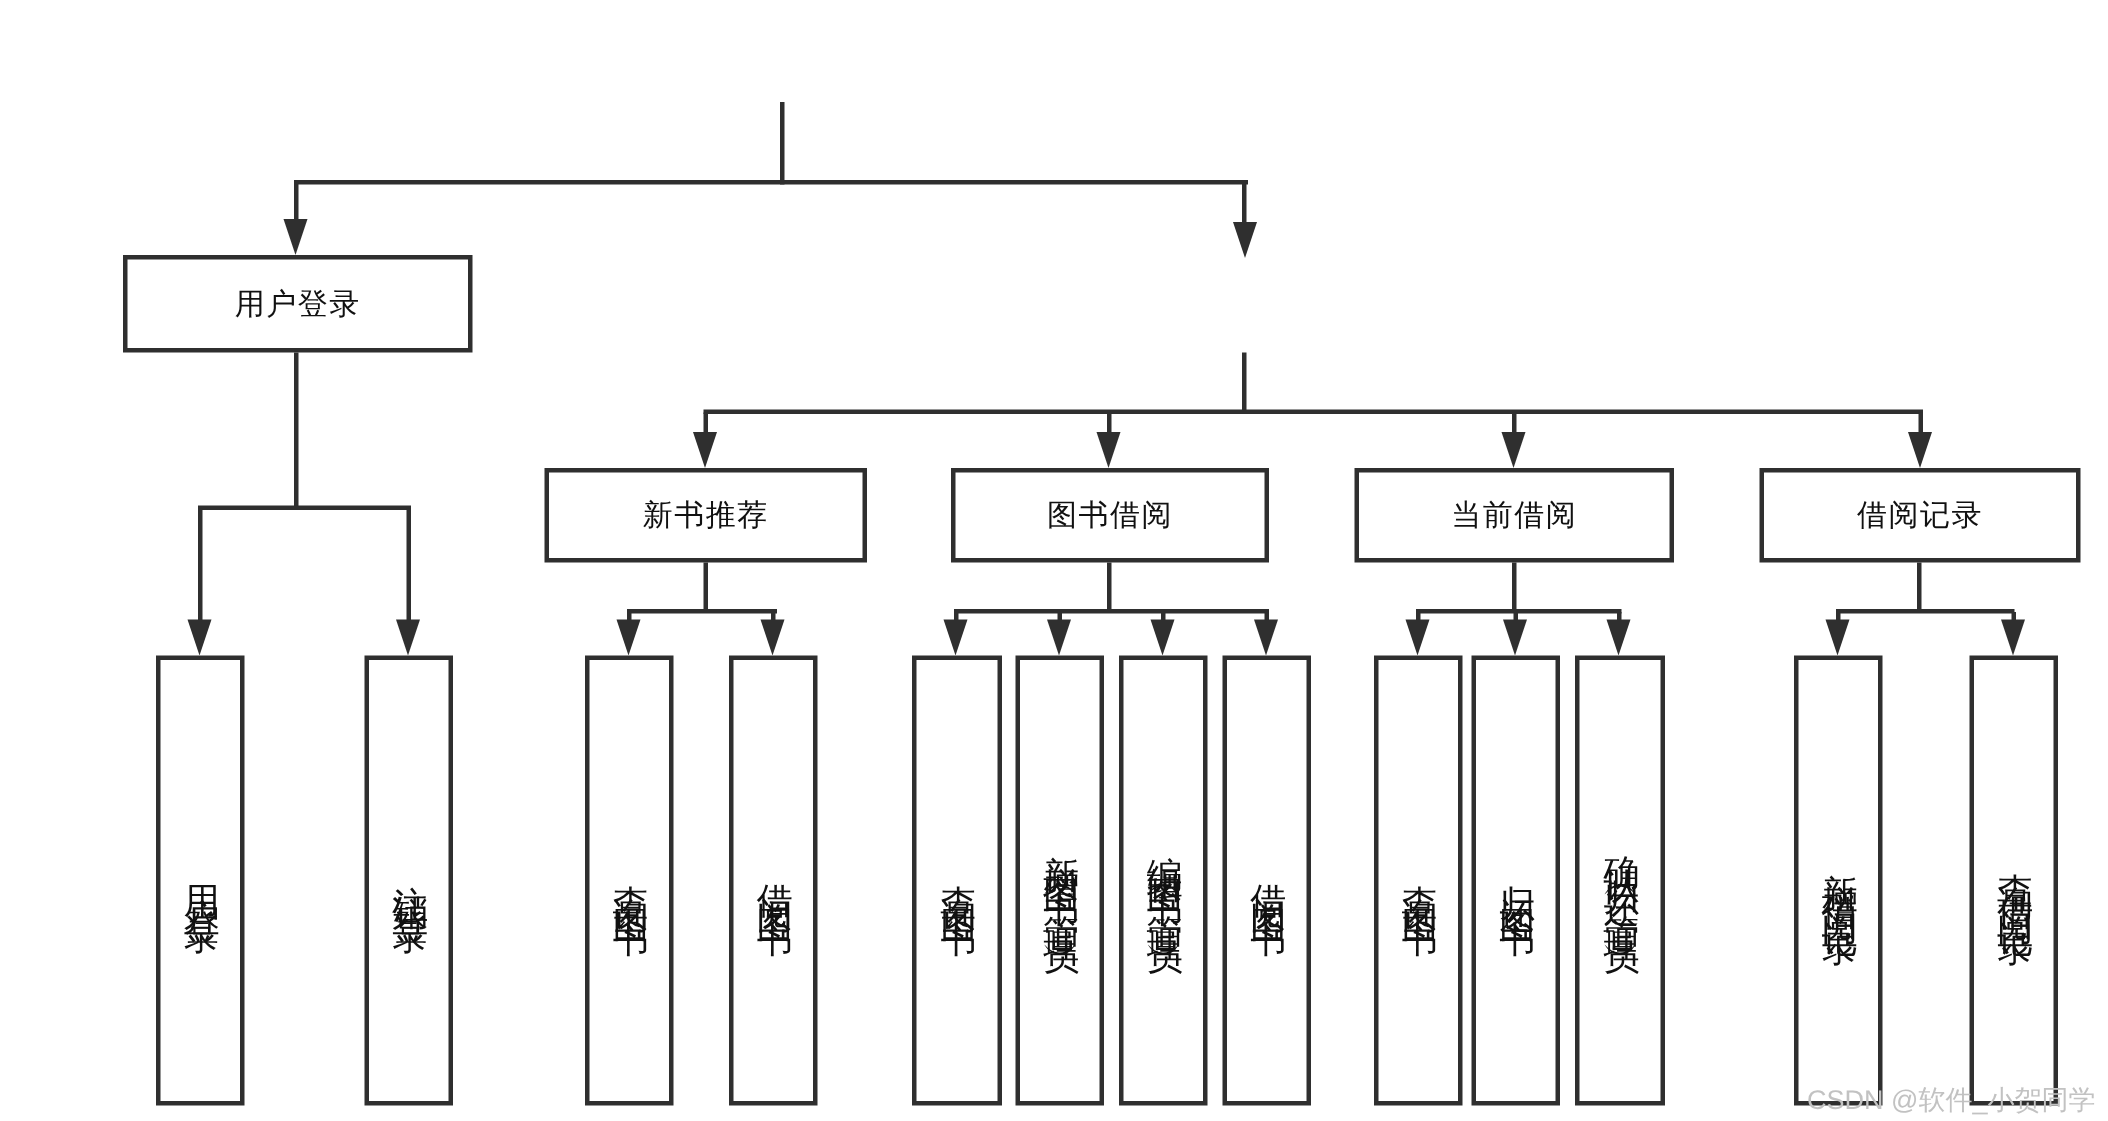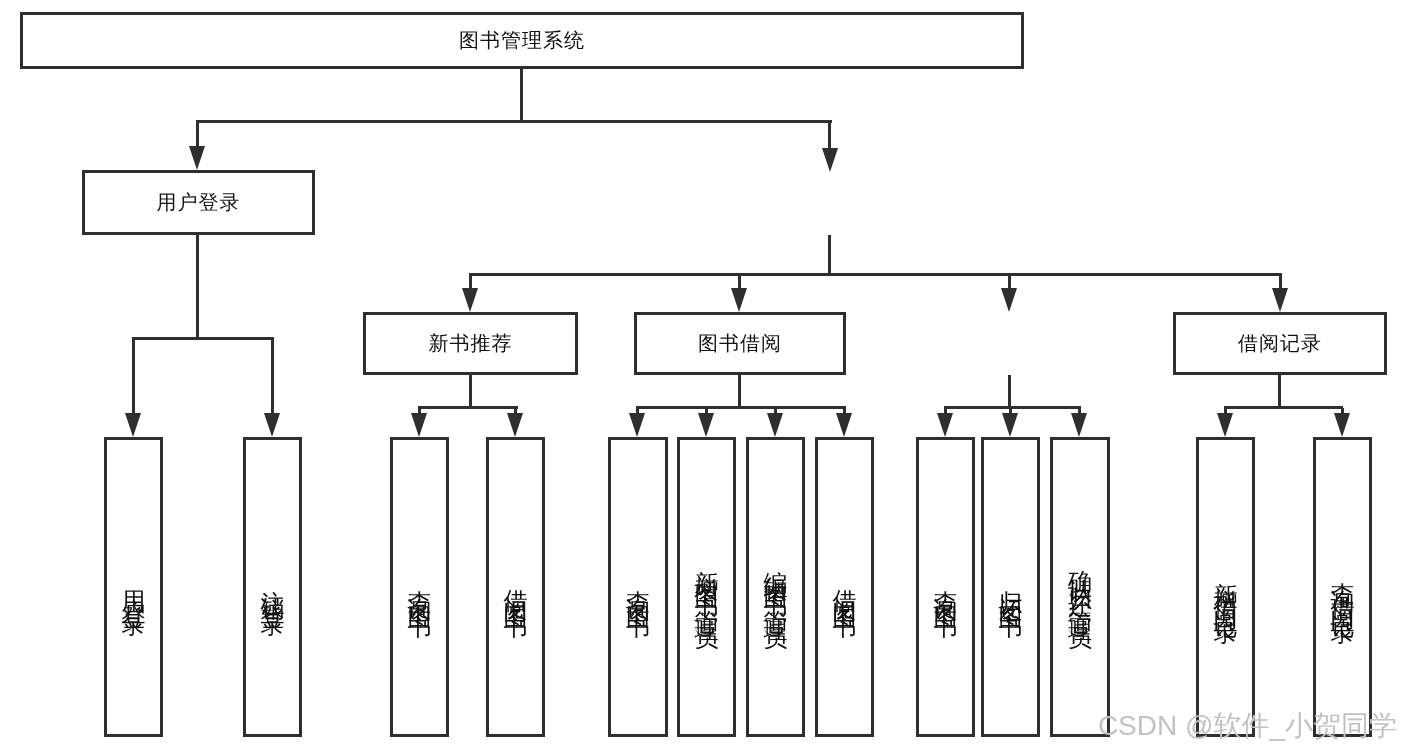--- a/index.html
+++ b/index.html
@@ -41,34 +41,31 @@
     position:absolute;
     width:0;height:0;
     border-left:8px solid transparent;
     border-right:8px solid transparent;
     border-top:24px solid #2f2f2f;
   }
   .watermark{
     position:absolute;
     right:8px;
     bottom:2px;
-    font-size:28px;
+    font-size:18px;
     color:#c2c2c2;
     z-index:10;
     white-space:nowrap;
   }
 </style>
 </head>
 <body>
 
 <div class="canvas">
 
-  <div class="box" style="left:20px;top:12px;width:1004px;height:57px">
-    <span class="hlabel">图书管理系统</span>
-  </div>
 
   <div class="vline" style="left:520px;top:68px;height:55px"></div>
   <div class="hline" style="left:196px;top:120px;width:636px"></div>
   <div class="vline" style="left:196px;top:122px;height:28px"></div>
   <div class="vline" style="left:828px;top:122px;height:30px"></div>
   <div class="arrow" style="left:189px;top:146px"></div>
   <div class="arrow" style="left:822px;top:148px"></div>
 
   <div class="box" style="left:82px;top:170px;width:233px;height:65px">
     <span class="hlabel">用户登录</span>
@@ -90,20 +87,23 @@
   <div class="arrow" style="left:462px;top:288px"></div>
   <div class="arrow" style="left:731px;top:288px"></div>
   <div class="arrow" style="left:1001px;top:288px"></div>
   <div class="arrow" style="left:1272px;top:288px"></div>
 
   <div class="box" style="left:363px;top:312px;width:215px;height:63px">
     <span class="hlabel">新书推荐</span>
   </div>
   <div class="box" style="left:634px;top:312px;width:212px;height:63px">
     <span class="hlabel">图书借阅</span>
+  </div>
+  <div class="box" style="left:903px;top:312px;width:213px;height:63px">
+    <span class="hlabel">当前借阅</span>
   </div>
   <div class="box" style="left:1173px;top:312px;width:214px;height:63px">
     <span class="hlabel">借阅记录</span>
   </div>
 
   <div class="vline" style="left:469px;top:375px;height:33px"></div>
   <div class="hline" style="left:418px;top:406px;width:100px"></div>
   <div class="vline" style="left:418px;top:408px;height:6px"></div>
   <div class="vline" style="left:514px;top:408px;height:6px"></div>
   <div class="arrow" style="left:411px;top:413px"></div>

